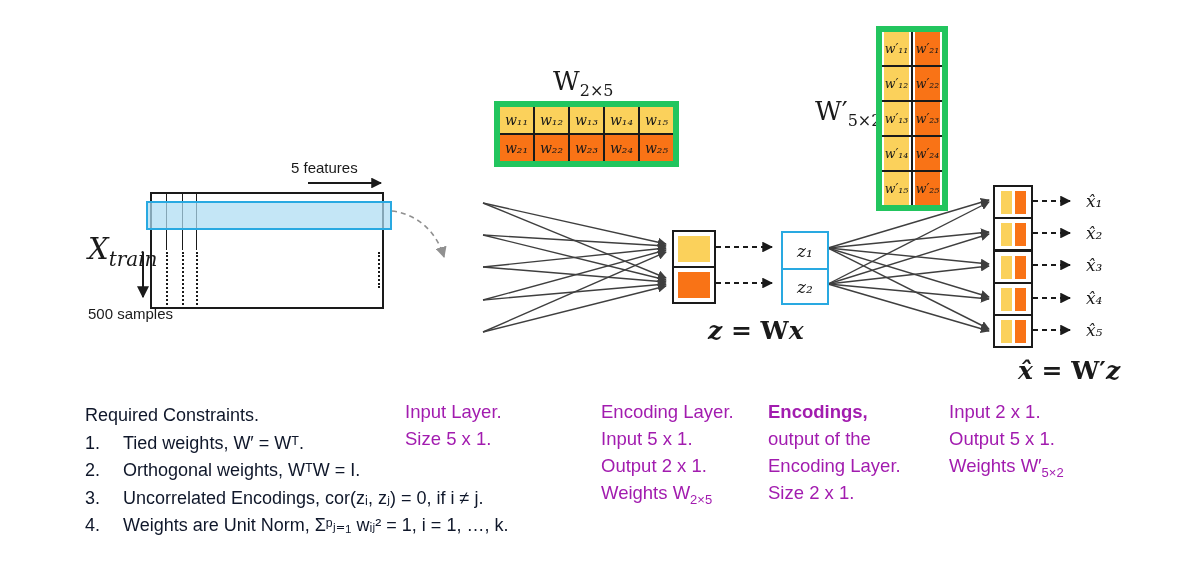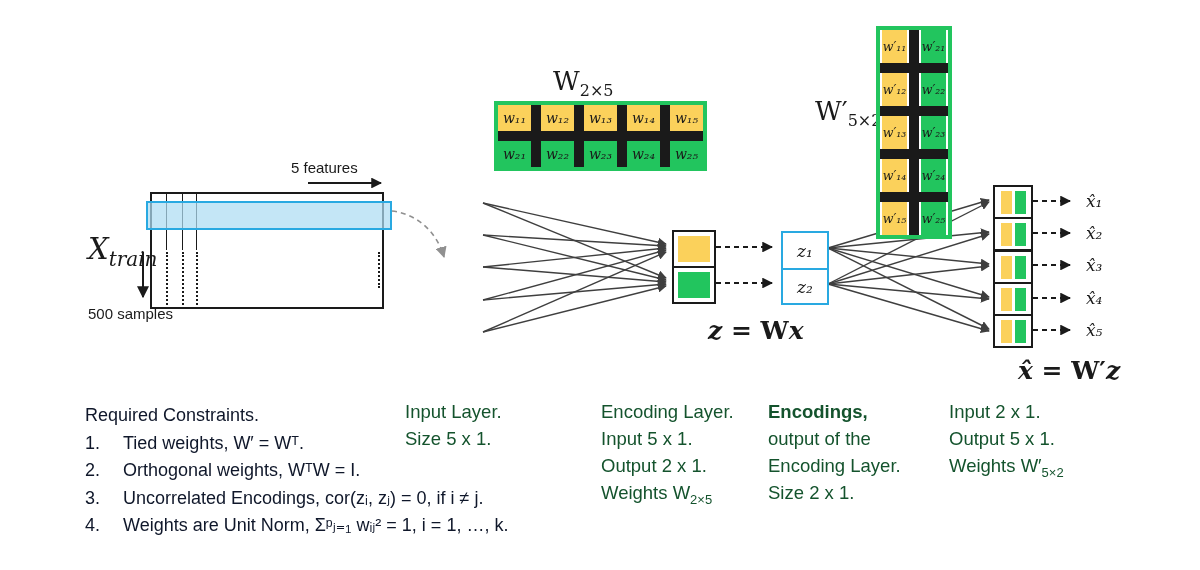--- a/index.html
+++ b/index.html
@@ -19,30 +19,30 @@
                 background:rgba(173,221,243,0.72);}
   .xt-label{left:88px;top:202px;font-size:29px;}
   .xt-label sub{font-size:20px;}
   .small-label{font-size:15px;white-space:nowrap;}
   .features-label{left:291px;top:159px;}
   .samples-label{left:88px;top:305px;}
 
   
   .mtitle{font-family:"DejaVu Serif","DejaVu Sans",serif;font-size:26px;white-space:nowrap;}
   .mtitle sub{font-size:16px;}
-  .wgrid{display:grid;background:#1a1a1a;border:4px solid #22c55e;gap:10px;}
+  .wgrid{display:grid;background:#1a1a1a;border:6px solid #22c55e;gap:2px;}
   #w-matrix{left:494px;top:101px;grid-template-columns:repeat(5,33px);grid-auto-rows:26px;}
   #wp-matrix{left:876px;top:26px;grid-template-columns:repeat(2,29px);grid-auto-rows:33px;}
   .wcell{display:flex;align-items:center;justify-content:center;
          font-family:"DejaVu Serif","DejaVu Sans",serif;font-style:italic;font-size:14px;}
   .wpcell{background:#ffffff;padding:0 2px;display:flex;}
   .wpcell .fill{flex:1;display:flex;align-items:center;justify-content:center;
                 font-family:"DejaVu Serif","DejaVu Sans",serif;font-style:italic;font-size:12.5px;}
   .bg-y{background:#fbd15b;}
-  .bg-g{background:#22c55e;}
+  .bg-g{background:#f97316;}
 
   
   .ncol{border:2.5px solid #29a9e1;background:#ffffff;}
   #input-layer{left:443px;top:187px;width:38px;}
   #input-layer .ncell{width:38px;height:32px;}
   #z-layer{left:781px;top:231px;width:44px;}
   #z-layer .ncell{width:44px;height:35px;}
   .ncell{display:flex;align-items:center;justify-content:center;font-size:17px;
          font-family:"DejaVu Serif","DejaVu Sans",serif;font-style:italic;box-sizing:border-box;}
   .ncell + .ncell{border-top:2.5px solid #29a9e1;}
@@ -62,21 +62,21 @@
   
   .outlabel{font-family:"DejaVu Serif","DejaVu Sans",serif;font-style:italic;font-size:17px;
             transform:translateY(-50%);}
 
   
   .eq{font-family:"DejaVu Serif","DejaVu Sans",serif;font-size:25px;font-weight:bold;white-space:nowrap;}
   .eq i{font-style:italic;}
   .eq span{font-style:normal;}
 
   
-  .caption{font-size:18.5px;line-height:27px;color:#14532d;white-space:nowrap;}
+  .caption{font-size:18.5px;line-height:27px;color:#a21caf;white-space:nowrap;}
   .caption .bold{font-weight:bold;}
   .caption sub{font-size:13px;}
 
   
   #constraints{left:85px;top:402px;font-size:18px;line-height:27.5px;color:#0f172a;}
   #constraints .row{display:flex;}
   #constraints .num{width:38px;flex:none;}
   #constraints .txt{white-space:nowrap;}
 </style>
 </head>

